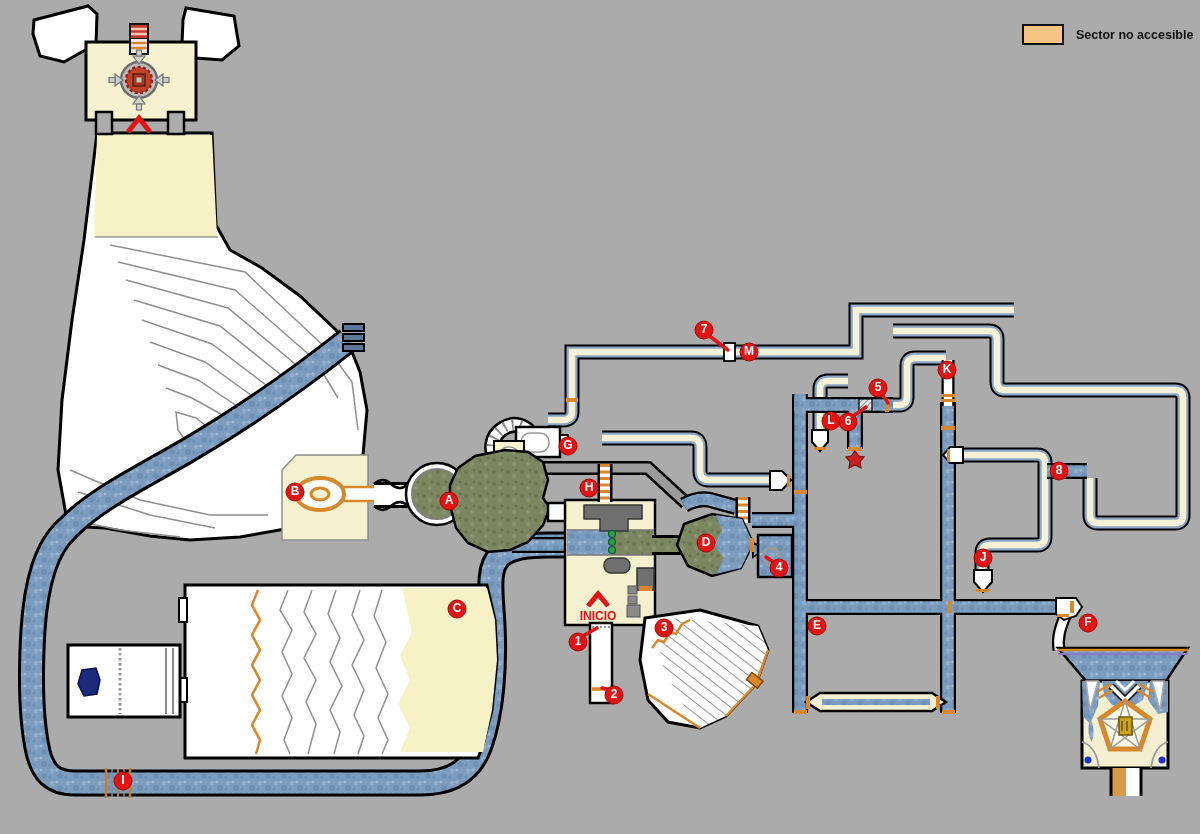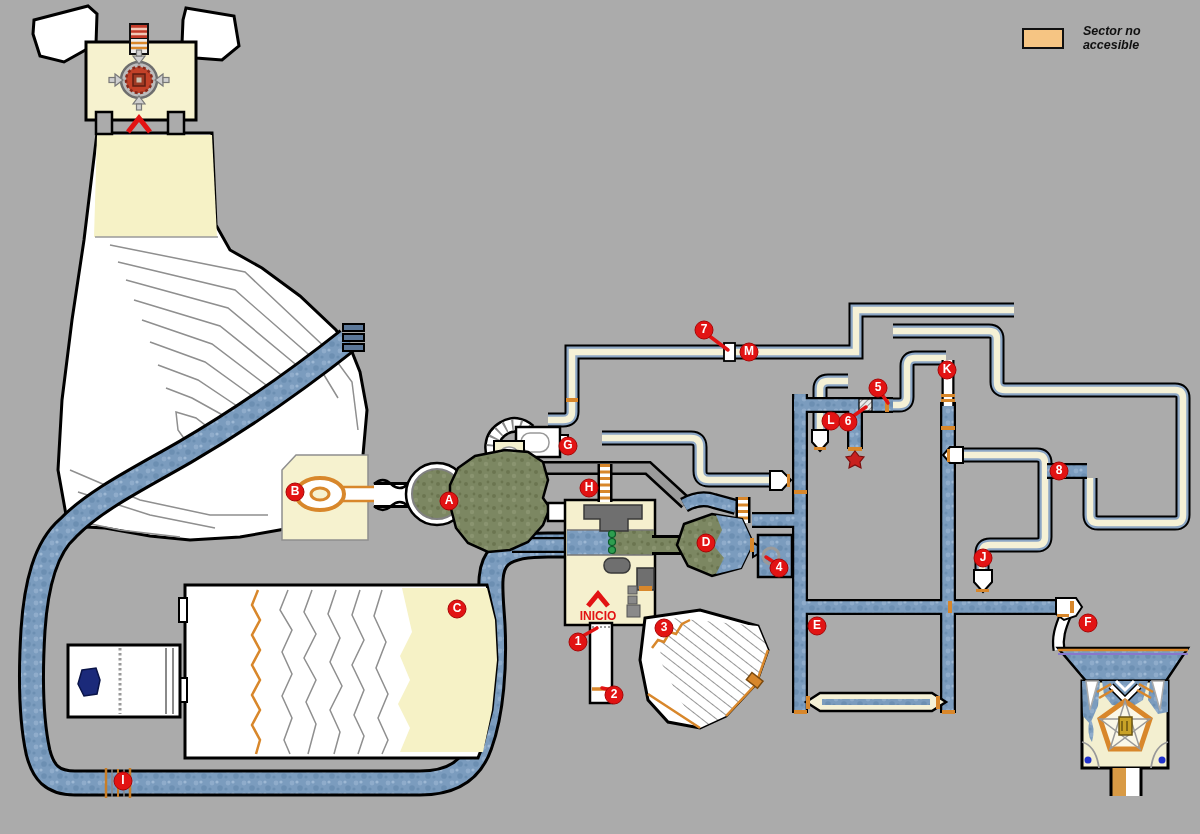--- a/index.html
+++ b/index.html
@@ -21,21 +21,21 @@
   .w-in{stroke:#fff;stroke-width:8.5;fill:none;stroke-linejoin:round;}
   .contour{stroke:#8F8F8F;stroke-width:1.5;fill:none;}
   .leader{stroke:#E21313;stroke-width:3.5;stroke-linecap:round;}
   .tick{fill:#D8872B;}
   .bulb{fill:#fff;stroke:#000;stroke-width:2;}
 
   .marker{position:absolute;width:19px;height:19px;border-radius:50%;
           background:#E21313;border:1.5px solid #A80505;box-sizing:border-box;
           color:#fff;font-weight:bold;font-size:12px;line-height:15px;text-align:center;
           transform:translate(-50%,-50%);}
-  #legend{position:absolute;left:1022px;top:24px;display:flex;align-items:center;gap:19px;font-style:italic;}
+  #legend{position:absolute;left:1022px;top:24px;display:flex;align-items:center;gap:12px;}
   #legend .swatch{display:inline-block;width:38px;height:17px;border:2px solid #101010;}
   #legend .lbl{font-size:12.5px;font-weight:bold;color:#101010;}
 </style>
 </head>
 <body>
 
 <div id="stage">
 
 <svg id="mapsvg" width="1200" height="834" viewBox="0 0 1200 834">
   <defs>

